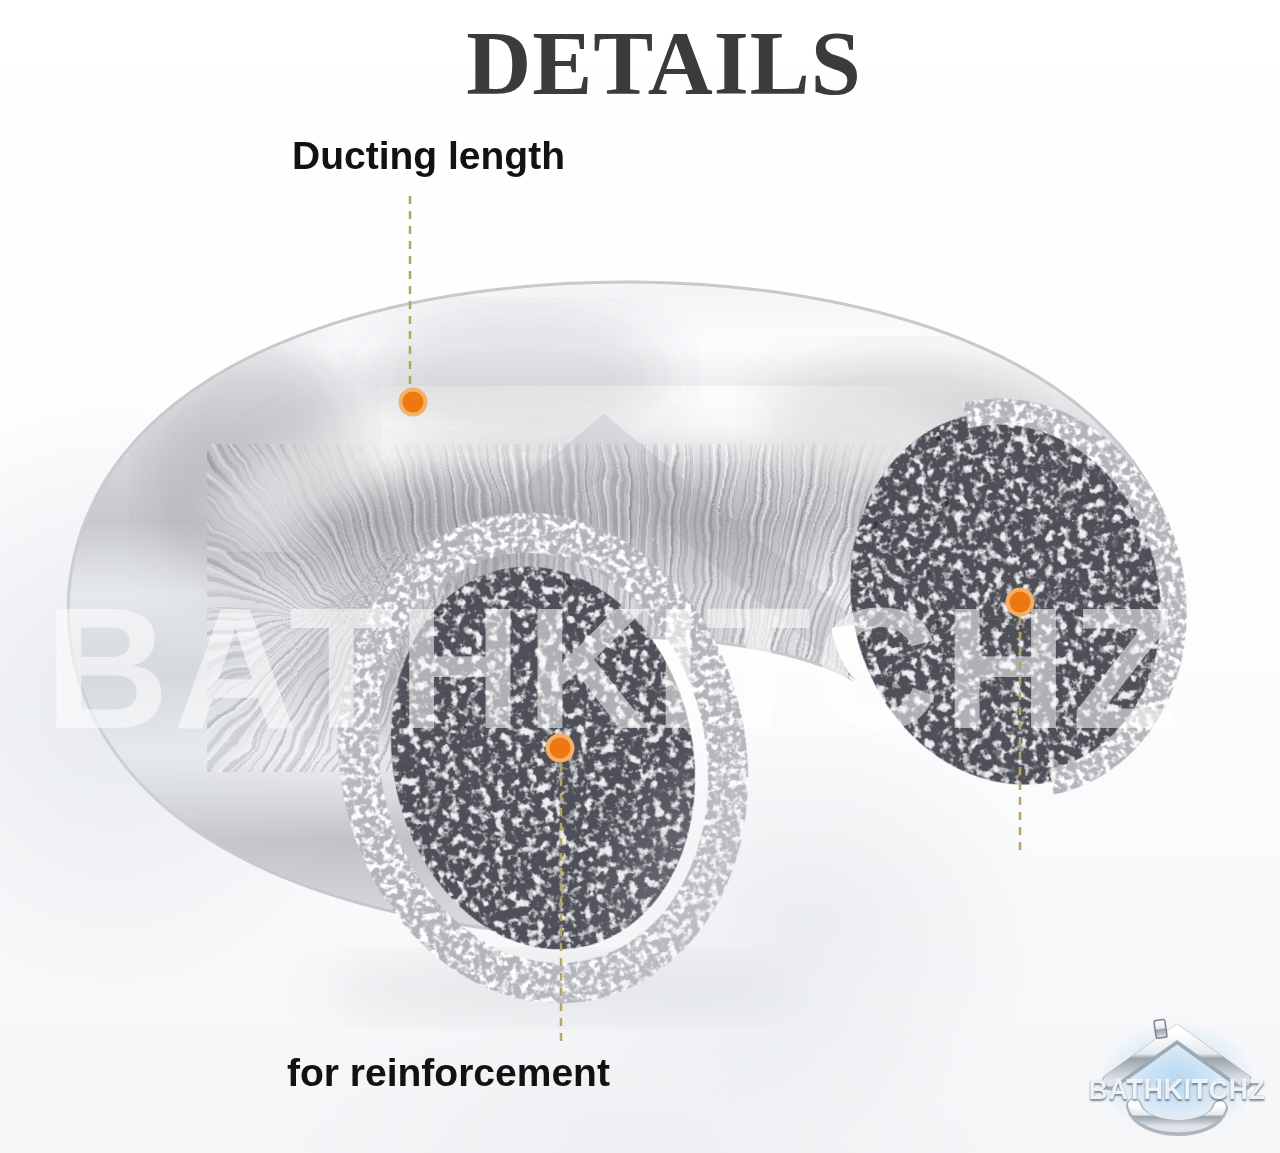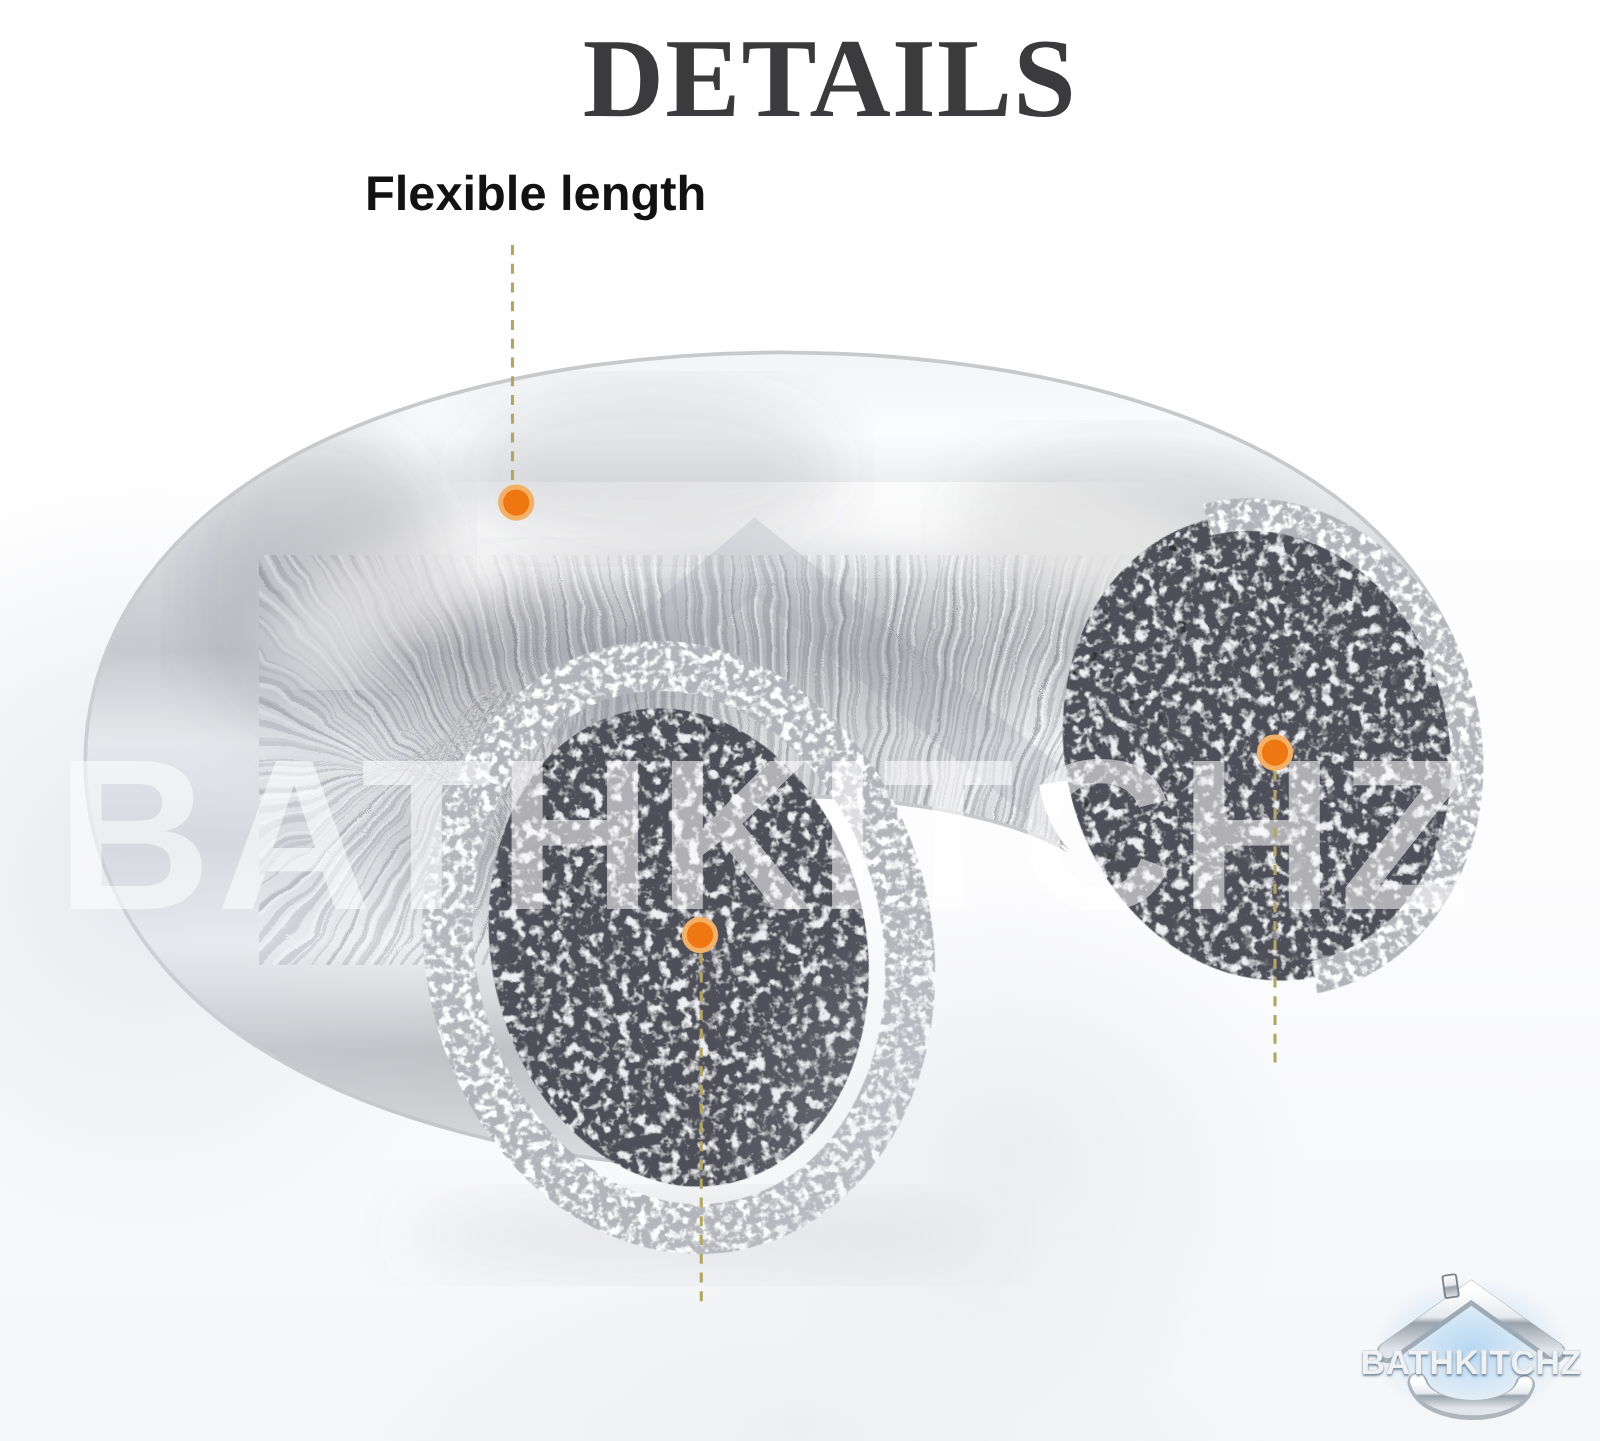--- a/index.html
+++ b/index.html
@@ -169,24 +169,25 @@
     </g>
     <g fill="#ee7712" stroke="#f3b168" stroke-width="4">
       <circle cx="413" cy="402" r="12.5"></circle>
       <circle cx="1020" cy="602" r="12.5"></circle>
       <circle cx="560" cy="748" r="12.5"></circle>
     </g>
   </svg>
 
   <div class="page-title">DETAILS</div>
 
-  <div class="callout-label lbl-flexible">Flexible length</div>
+  <div class="callout-label lbl-flexible">Ducting length</div>
 
 
   <div class="callout-label lbl-builtin">
+    <div>for reinforcement</div>
   </div>
 
   <div class="logo">
     <div class="logo-glow"></div>
     <svg class="logo-art" width="210" height="148" viewBox="0 0 210 148">
       <defs>
         <linearGradient id="lgSil" x1="0" y1="0" x2="0" y2="1">
           <stop offset="0" stop-color="#ffffff"></stop>
           <stop offset="0.45" stop-color="#e6eaee"></stop>
           <stop offset="0.55" stop-color="#9aa3ab"></stop>

